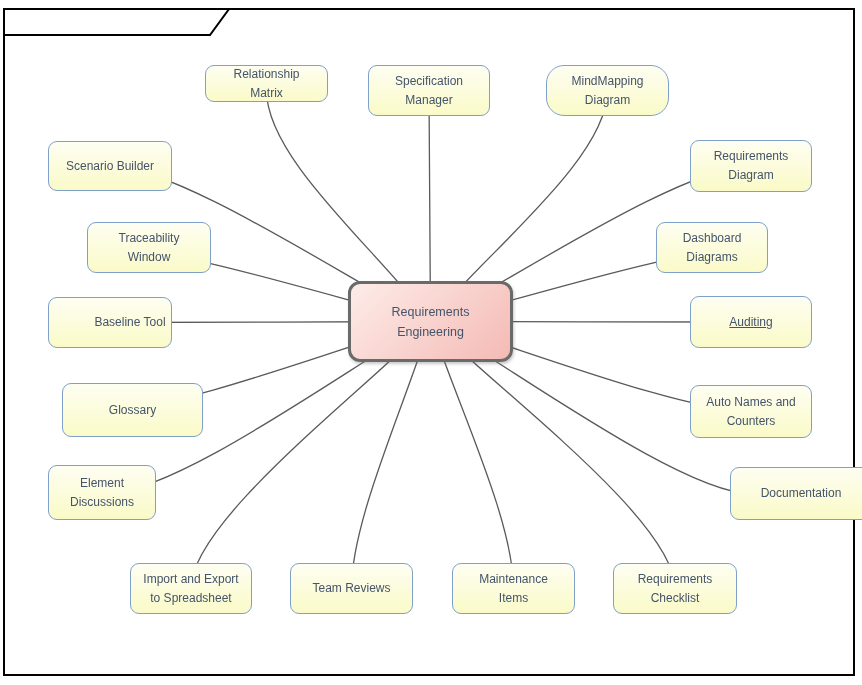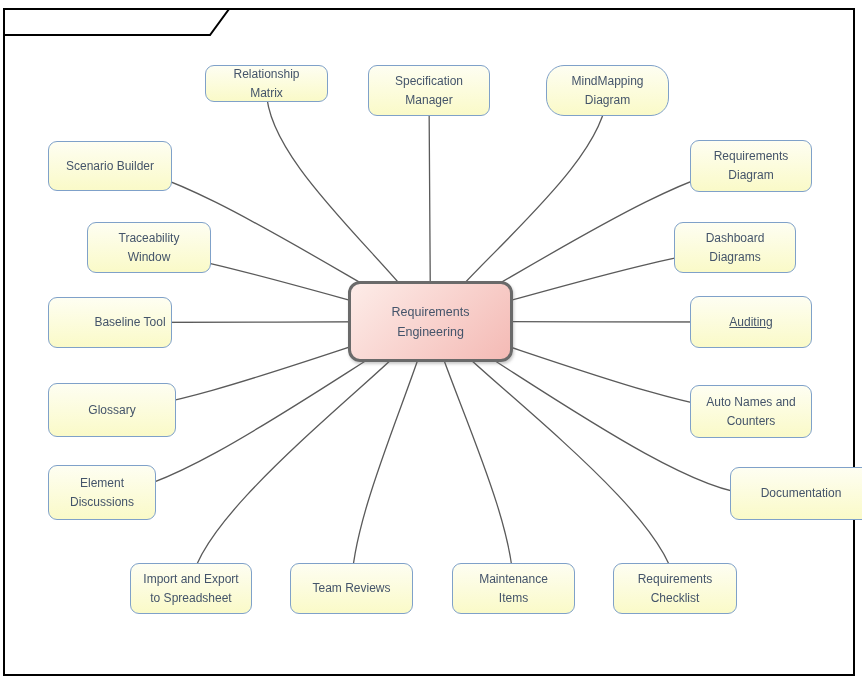--- a/index.html
+++ b/index.html
@@ -118,25 +118,25 @@
 Matrix</div>
       <div class="node" style="left: 368px; top: 65px; width: 122px; height: 51px;">Specification
 Manager</div>
       <div class="node" style="left: 546px; top: 65px; width: 123px; height: 51px; border-radius: 18px;">MindMapping
 Diagram</div>
       <div class="node" style="left: 48px; top: 141px; width: 124px; height: 50px;">Scenario Builder</div>
       <div class="node" style="left: 690px; top: 140px; width: 122px; height: 52px;">Requirements
 Diagram</div>
       <div class="node" style="left: 48px; top: 222px; width: 124px; height: 51px; margin-left: 39px;">Traceability
 Window</div>
-      <div class="node" style="left: 674px; top: 222px; width: 122px; height: 51px;">Dashboard
+      <div class="node" style="left: 656px; top: 222px; width: 112px; height: 51px;">Dashboard
 Diagrams</div>
       <div class="node" style="left: 48px; top: 297px; width: 124px; height: 51px; padding-left: 40px;">Baseline Tool</div>
       <div class="node" style="left: 690px; top: 296px; width: 122px; height: 52px; text-decoration: underline;">Auditing</div>
-      <div class="node" style="left: 48px; top: 383px; width: 128px; height: 54px;">Glossary</div>
+      <div class="node" style="left: 62px; top: 383px; width: 141px; height: 54px;">Glossary</div>
       <div class="node" style="left: 690px; top: 385px; width: 122px; height: 53px;">Auto Names and
 Counters</div>
       <div class="node" style="left: 48px; top: 465px; width: 108px; height: 55px;">Element
 Discussions</div>
       <div class="node" style="left: 730px; top: 467px; width: 142px; height: 53px;">Documentation</div>
       <div class="node" style="left: 130px; top: 563px; width: 122px; height: 51px;">Import and Export
 to Spreadsheet</div>
       <div class="node" style="left: 290px; top: 563px; width: 123px; height: 51px;">Team Reviews</div>
       <div class="node" style="left: 452px; top: 563px; width: 123px; height: 51px;">Maintenance
 Items</div>

